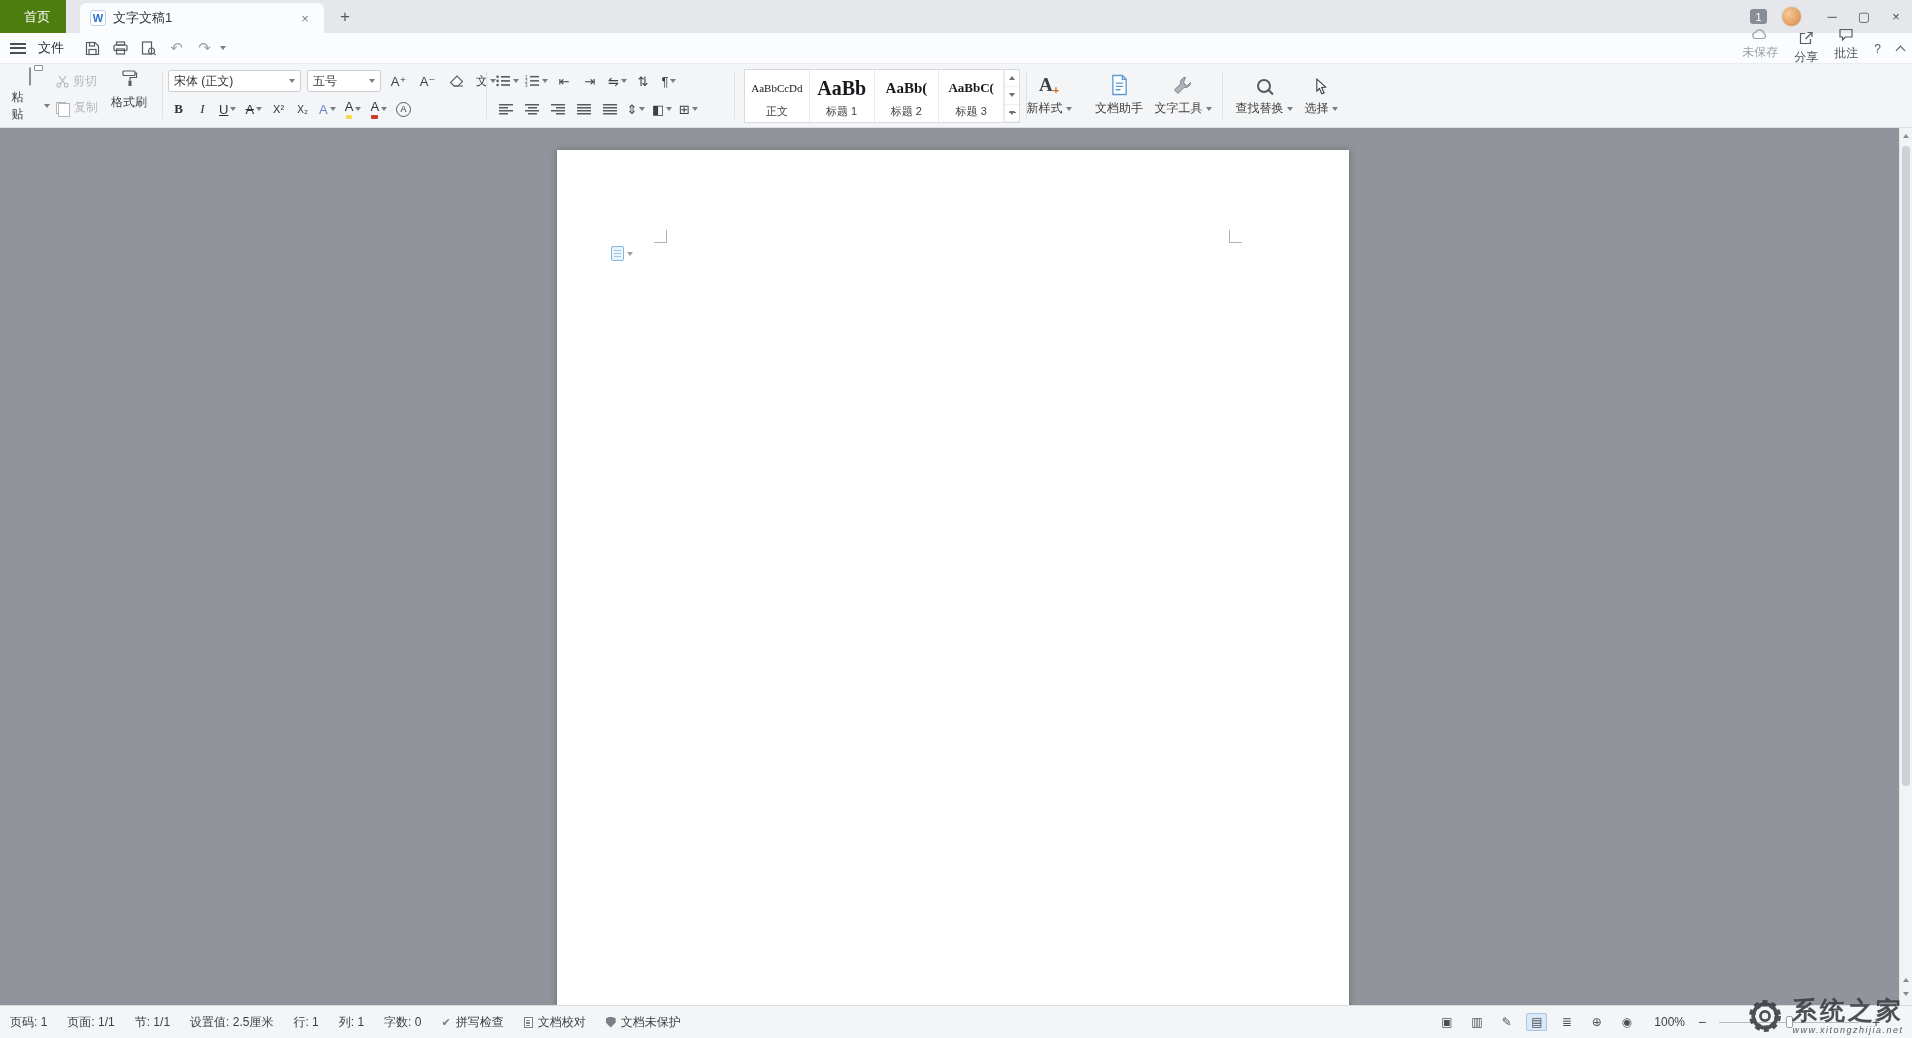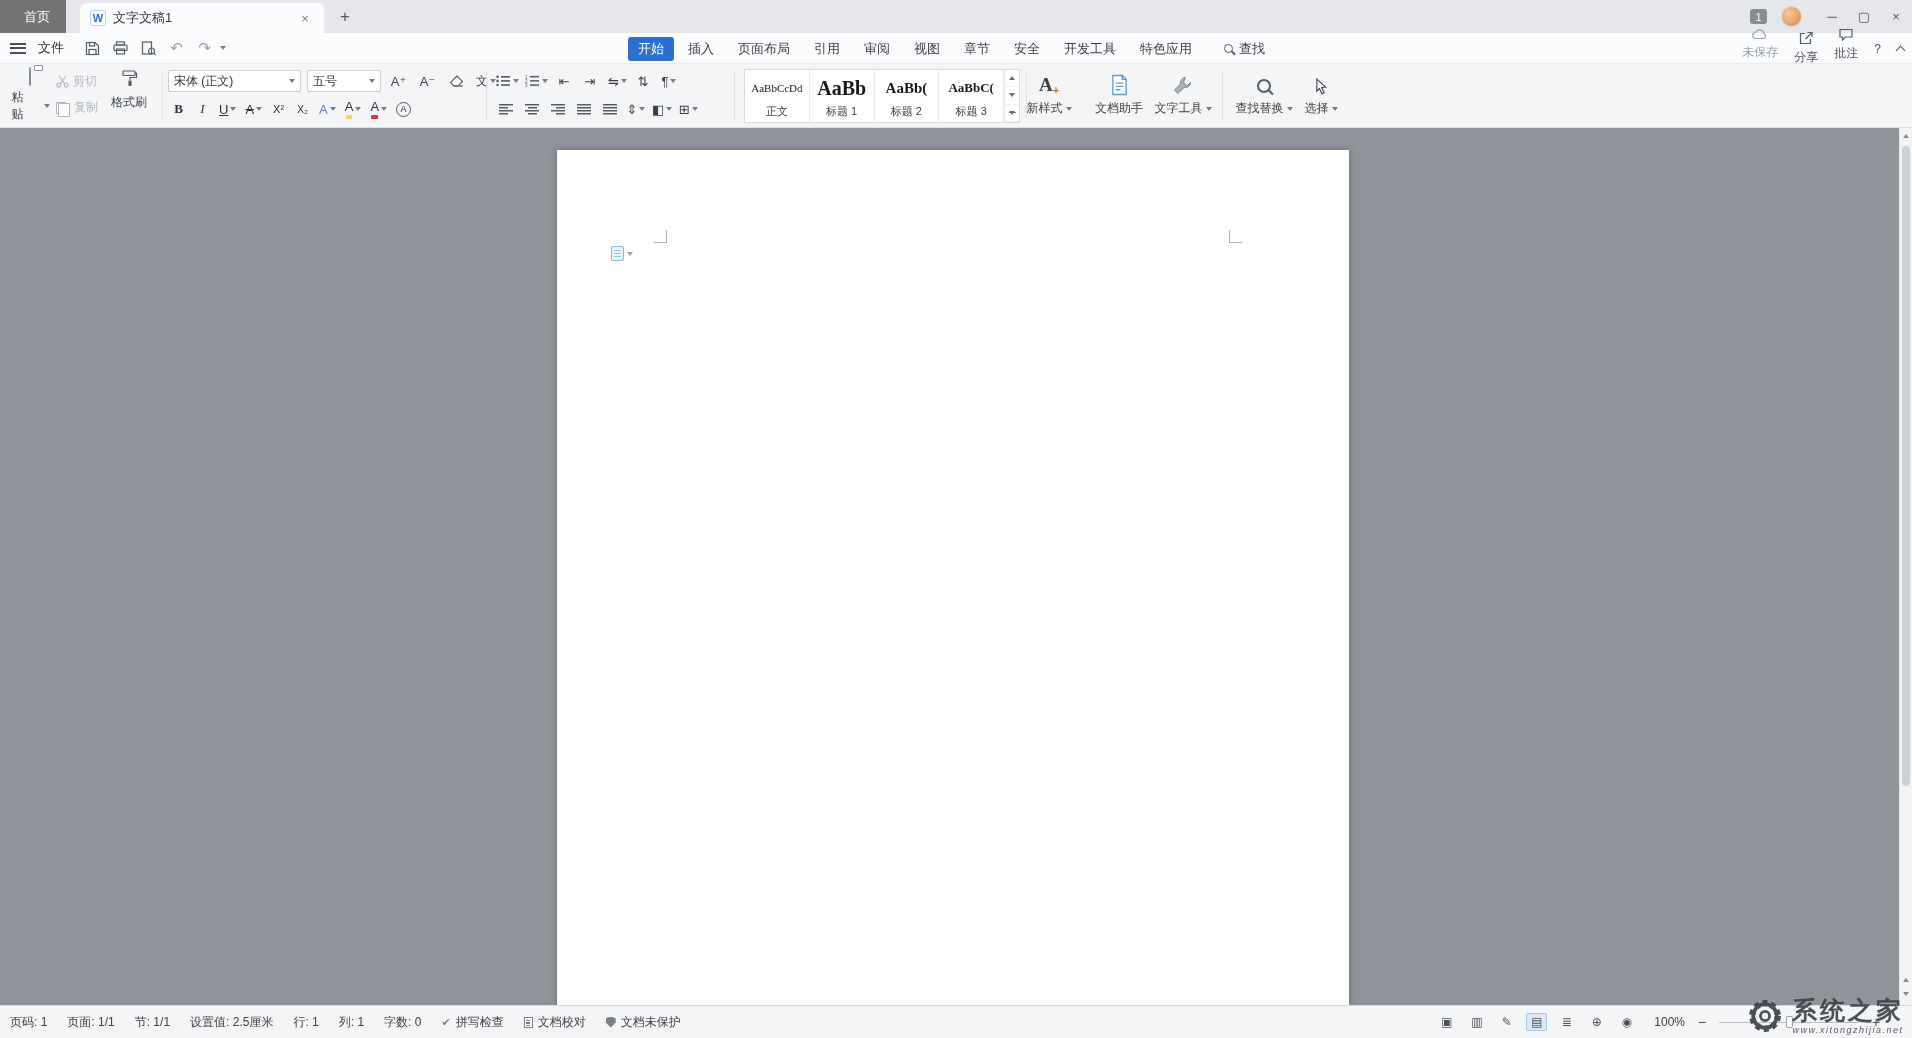--- a/index.html
+++ b/index.html
@@ -2,21 +2,21 @@
 <html><head>
 <meta charset="utf-8">
 <style>
   *{margin:0;padding:0;box-sizing:border-box;}
   html,body{width:1912px;height:1038px;overflow:hidden;}
   body{font-family:"Liberation Sans","DejaVu Sans",sans-serif;background:#fff;}
   .app{position:relative;width:1912px;height:1038px;background:#f4f5f7;}
 
   
   .titlebar{position:absolute;left:0;top:0;right:0;height:33px;background:#e5e7ea;display:flex;align-items:stretch;}
-  .home-tab{width:66px;background:#737373;color:#fff;font-size:13px;display:flex;align-items:center;justify-content:center;padding-left:8px;}
+  .home-tab{width:66px;background:#4d7c0f;color:#fff;font-size:13px;display:flex;align-items:center;justify-content:center;padding-left:8px;}
   .doc-tab{margin-left:14px;width:244px;background:#fbfcfd;border-radius:6px 6px 0 0;margin-top:3px;display:flex;align-items:center;padding:0 10px;gap:7px;font-size:13px;color:#33363b;}
   .wlogo{width:16px;height:16px;border:1px solid #b9d2f0;background:#fff;color:#2e6fd0;font-weight:700;font-size:11px;display:flex;align-items:center;justify-content:center;border-radius:3px;}
   .tab-close{margin-left:auto;color:#7a7f86;font-size:13px;width:18px;height:18px;display:flex;align-items:center;justify-content:center;border-radius:3px;}
   .newtab{width:26px;display:flex;align-items:center;justify-content:center;color:#54585e;font-size:17px;margin-left:8px;}
   .tb-right{margin-left:auto;display:flex;align-items:center;gap:14px;}
   .badge{min-width:17px;height:15px;background:#878d95;color:#fff;font-size:11px;border-radius:3px;display:flex;align-items:center;justify-content:center;padding:0 3px;}
   .avatar{width:21px;height:21px;border-radius:50%;background:radial-gradient(circle at 35% 35%,#f6c89a,#e09a5a 70%,#c97f3e);border:1px solid #d8dadd;}
   .winbtns{display:flex;height:100%;}
   .winbtn{width:32px;height:100%;display:flex;align-items:center;justify-content:center;color:#4b4f55;font-size:13px;}
 
@@ -182,36 +182,20 @@
       <svg width="15" height="15" viewBox="0 0 15 15" fill="none" stroke="#565b61" stroke-width="1.2">
           <rect x="1.5" y="1" width="9" height="12"></rect>
           <circle cx="10.5" cy="10" r="3"></circle>
           <path d="M12.6 12.1l2 2"></path>
         </svg>
     </span>
     <span class="qicon dis">↶</span>
     <span class="qicon dis">↷</span>
     <span class="cd"></span>
 
-    <nav class="mtabs">
-      <span class="mtab active">开始</span>
-      <span class="mtab">插入</span>
-      <span class="mtab">页面布局</span>
-      <span class="mtab">引用</span>
-      <span class="mtab">审阅</span>
-      <span class="mtab">视图</span>
-      <span class="mtab">章节</span>
-      <span class="mtab">安全</span>
-      <span class="mtab">开发工具</span>
-      <span class="mtab">特色应用</span>
-      <span class="find-item">
-        <i class="mag"></i>
-        <span>查找</span>
-      </span>
-    </nav>
 
     <div class="mright">
       <span class="mr-item gray">
         <svg width="16" height="12" viewBox="0 0 16 12" fill="none" stroke="#9aa0a7" stroke-width="1.2">
             <path d="M4 10.5a3 3 0 01-.5-6A4.5 4.5 0 0112 5.5a2.6 2.6 0 01-1 5z"></path>
           </svg>
         <span>未保存</span>
         <i class="cd"></i>
       </span>
       <span class="mr-item">

